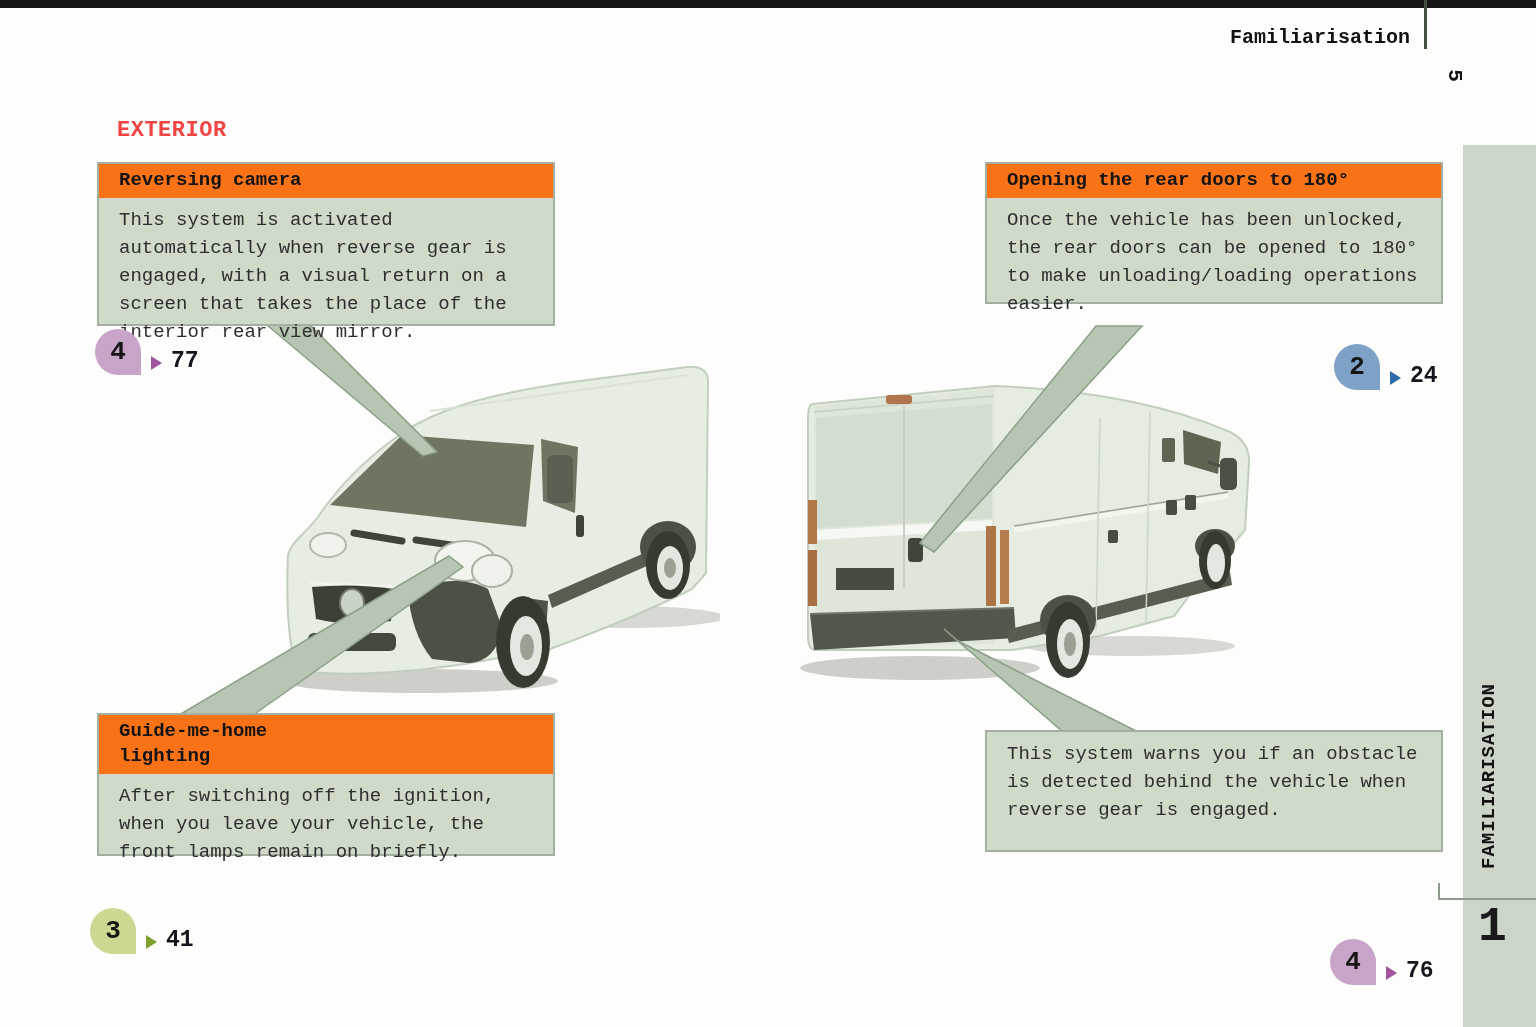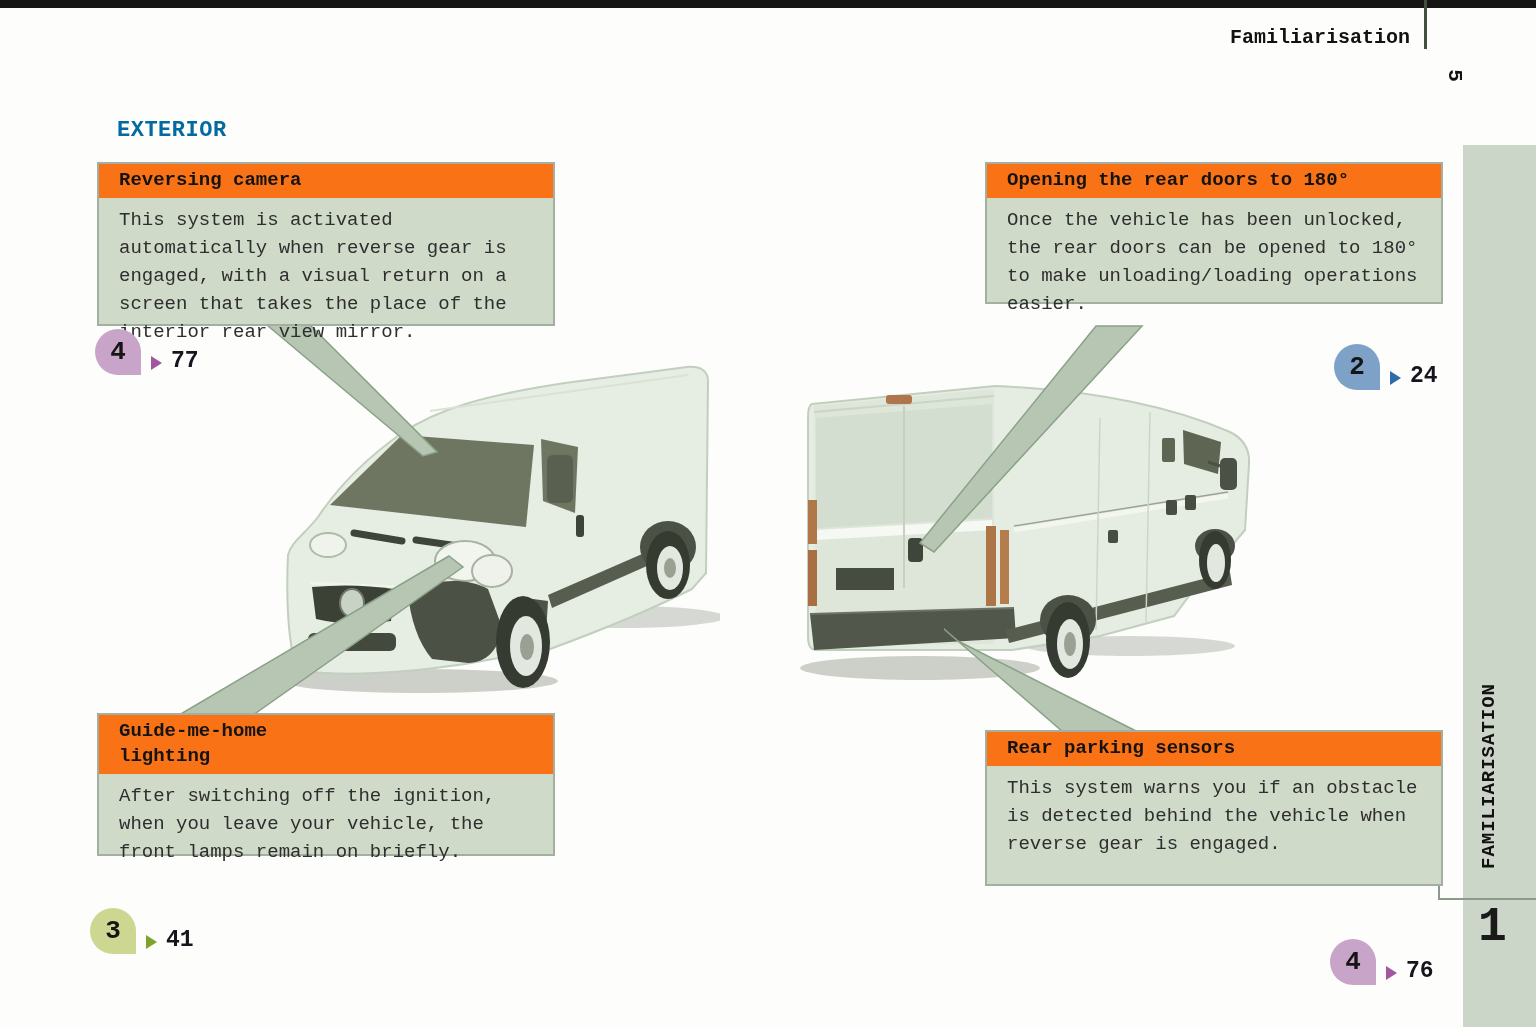--- a/index.html
+++ b/index.html
@@ -14,21 +14,21 @@
   .pageno{position:absolute;left:1448px;top:64px;font-size:21px;font-weight:bold;color:#121212;
     transform:rotate(90deg);transform-origin:center;}
   .side-strip{position:absolute;left:1463px;top:145px;width:73px;height:882px;background:#ccd6c8;}
   .side-tab{position:absolute;left:1384px;top:765px;width:210px;text-align:center;
     font-size:19px;font-weight:bold;letter-spacing:1px;color:#121212;
     transform:rotate(-90deg);transform-origin:center;}
   .side-sep-h{position:absolute;left:1438px;top:898px;width:98px;height:2px;background:#8b9a8b;}
   .side-sep-v{position:absolute;left:1438px;top:883px;width:2px;height:17px;background:#8b9a8b;}
   .chapter-num{position:absolute;left:1478px;top:900px;font-size:48px;font-weight:bold;color:#1a1a1a;}
   .section-title{position:absolute;left:117px;top:118px;font-size:22px;font-weight:bold;
-    letter-spacing:.5px;color:#0369a1;}
+    letter-spacing:.5px;color:#ef4444;}
   .callout{position:absolute;width:458px;border:2px solid #a3b0a1;box-sizing:border-box;}
   .co-head{background:#f97316;padding:4px 14px 5px 20px;font-size:19px;font-weight:bold;
     color:#141414;line-height:25px;white-space:pre-line;}
   .co-body{background:#cfdac9;padding:8px 14px 22px 20px;font-size:19px;line-height:28px;
     color:#2e2e2e;box-sizing:border-box;}
   .ref{position:absolute;display:flex;align-items:flex-start;}
   .pin{width:46px;height:46px;border-radius:50% 50% 0 50%;
     display:flex;align-items:center;justify-content:center;
     font-size:26px;font-weight:bold;color:#151515;}
   .pin.pink{background:#c8a5c8;box-shadow:inset -2px -3px 0 #b霧;} 
@@ -153,21 +153,20 @@
     <div class="co-body" style="height:104px;">Once the vehicle has been unlocked, the rear doors can be opened to 180° to make unloading/loading operations easier.</div>
   </div>
 
   <div class="callout" style="left:97px;top:713px;">
     <div class="co-head">Guide-me-home
 lighting</div>
     <div class="co-body" style="height:80px;">After switching off the ignition, when you leave your vehicle, the front lamps remain on briefly.</div>
   </div>
 
   <div class="callout" style="left:985px;top:730px;">
-    <div class="co-head">Rear parking sensors</div>
     <div class="co-body" style="height:118px;">This system warns you if an obstacle is detected behind the vehicle when reverse gear is engaged.</div>
   </div>
 
   <div class="ref" style="left:95px;top:329px;">
     <div class="pin pink">4</div>
     <div class="tri pink"></div>
     <div class="refnum">77</div>
   </div>
 
   <div class="ref" style="left:1334px;top:344px;">

